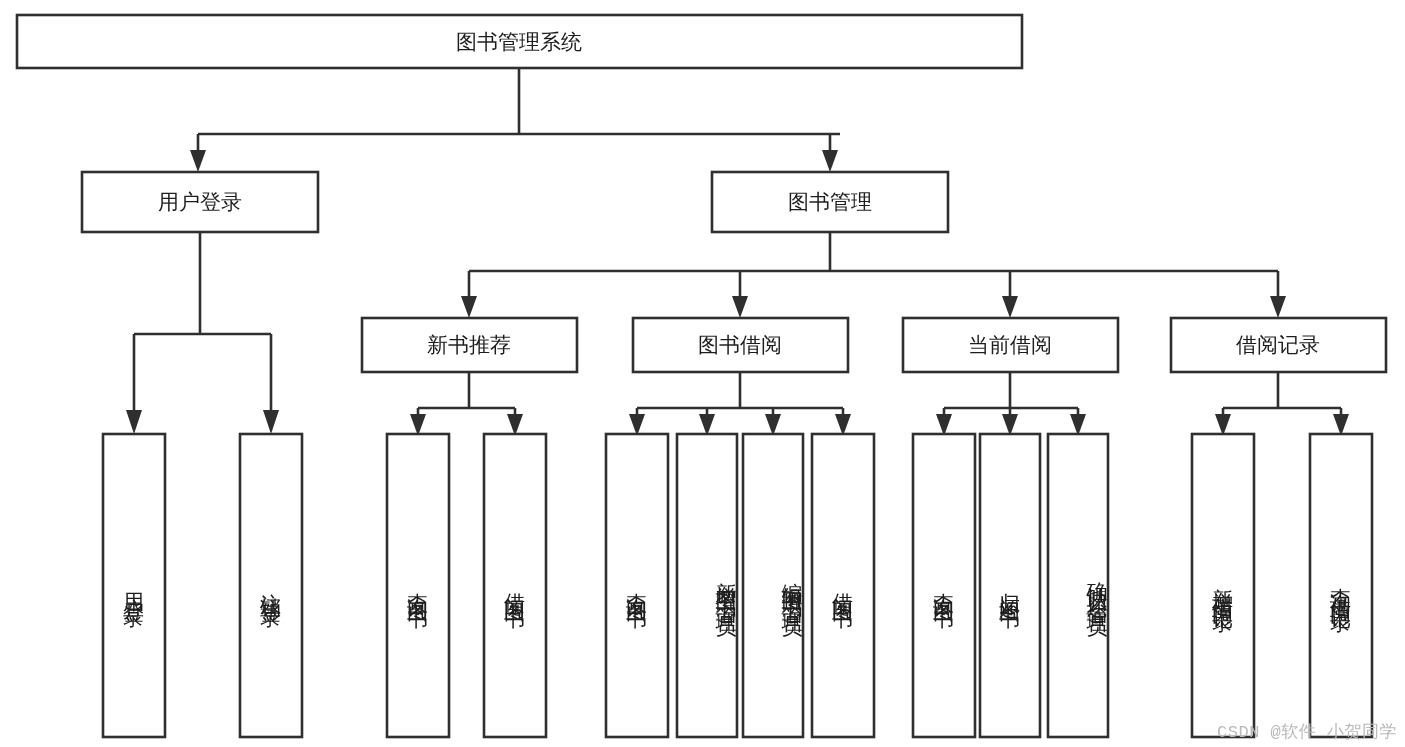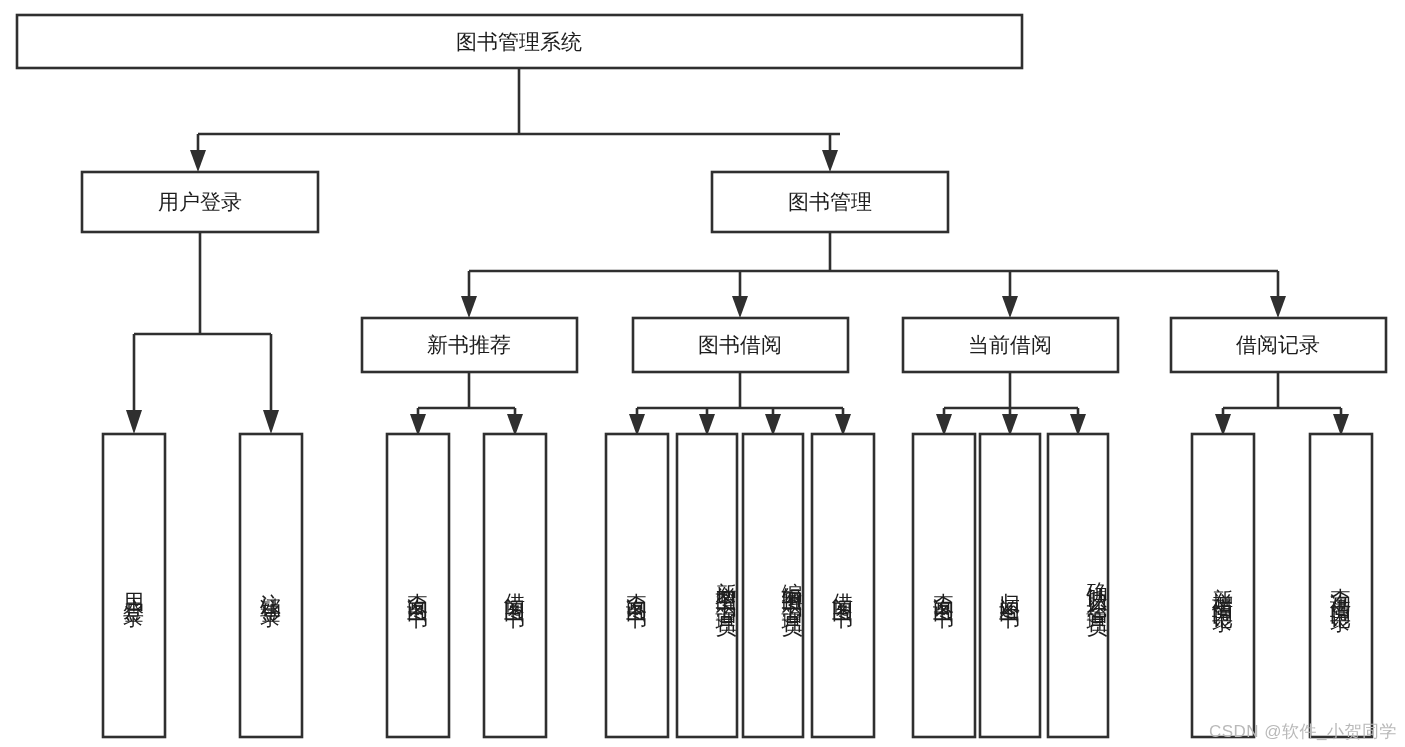--- a/index.html
+++ b/index.html
@@ -67,21 +67,21 @@
     color: #1d1d1d;
     letter-spacing: 5px;
     white-space: nowrap;
     pointer-events: none;
     text-align: center;
   }
   .watermark {
     position: absolute;
     right: 8px;
     bottom: 4px;
-    font-family: Liberation Sans, sans-serif;
+    font-family: Liberation Mono, monospace;
     font-size: 17px;
     color: #b9b9b9;
     white-space: nowrap;
     letter-spacing: 0.5px;
   }
 </style>
 </head>
 <body>
 
 <div id="diagram-root">

